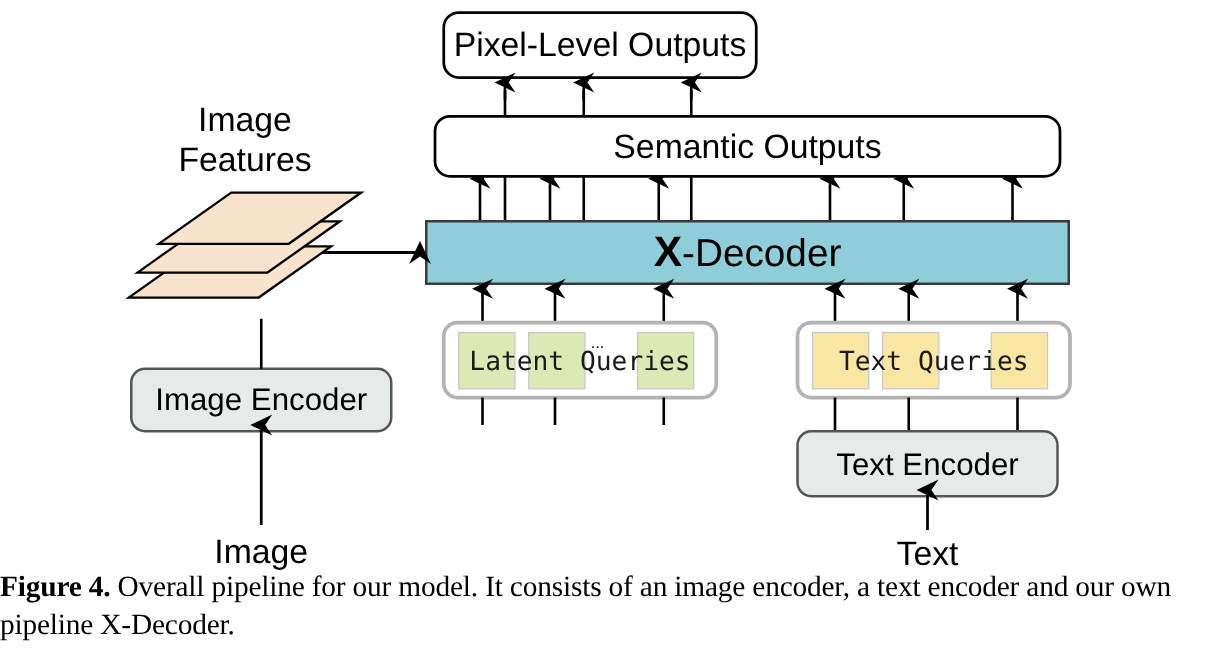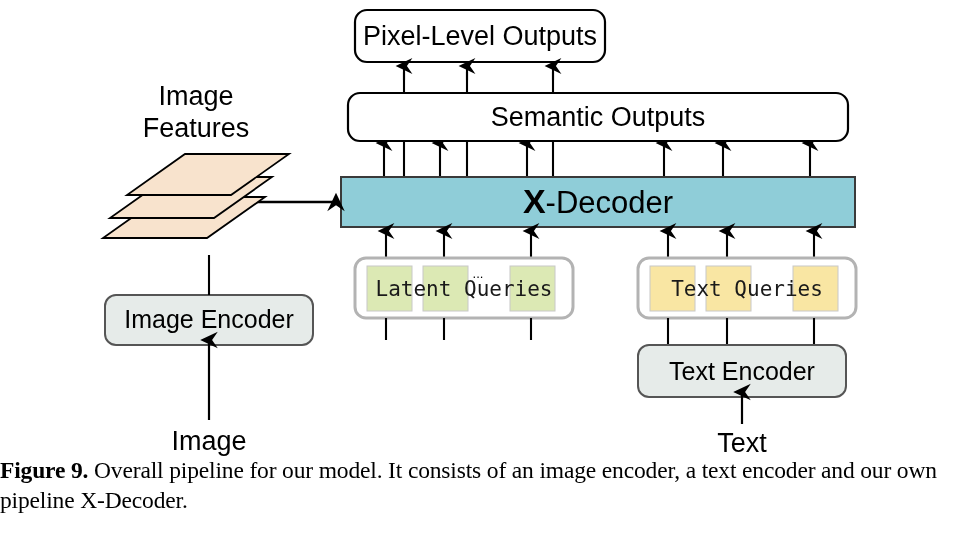--- a/index.html
+++ b/index.html
@@ -174,16 +174,16 @@
     </g>
 
     <g>
       <line x1="742" y1="424" x2="742" y2="392" stroke="#000000" stroke-width="2.2" marker-end="url(#arrowhead)"></line>
       <text x="742" y="452" text-anchor="middle" font-size="27" class="node-label">Text</text>
     </g>
 
   </svg>
 
   <div class="caption">
-    <b>Figure 9.</b><span> Overall pipeline for our model. It consists of an image encoder, a text encoder and our own pipeline X-Decoder.</span>
+    <b>Figure 4.</b><span> Overall pipeline for our model. It consists of an image encoder, a text encoder and our own pipeline X-Decoder.</span>
   </div>
 
 </div>
 
 </body></html>

